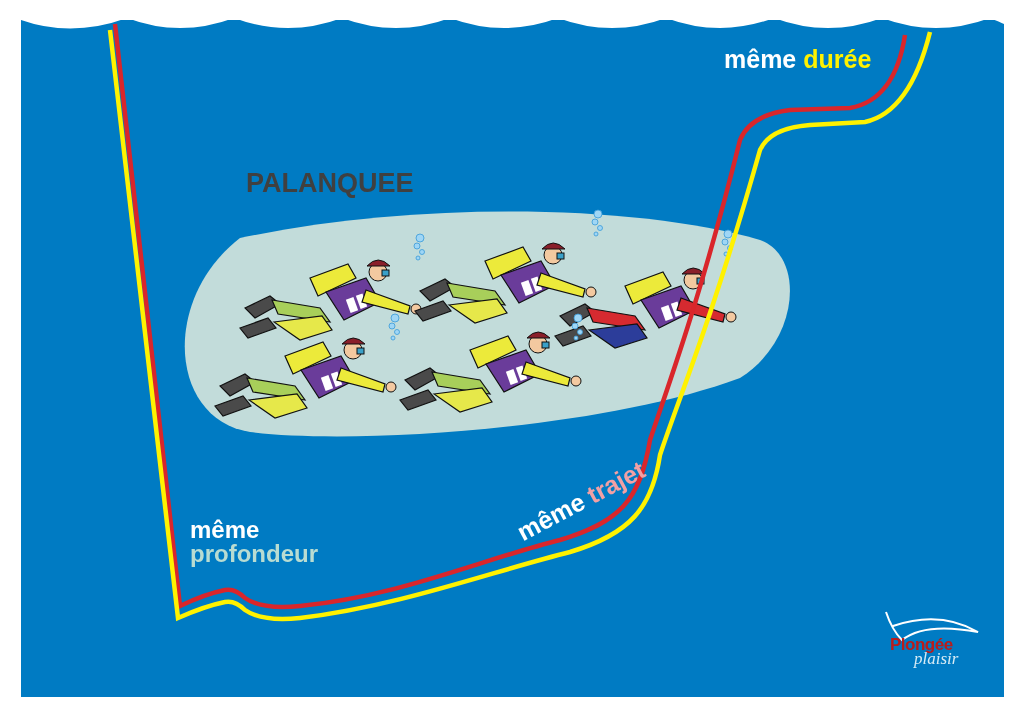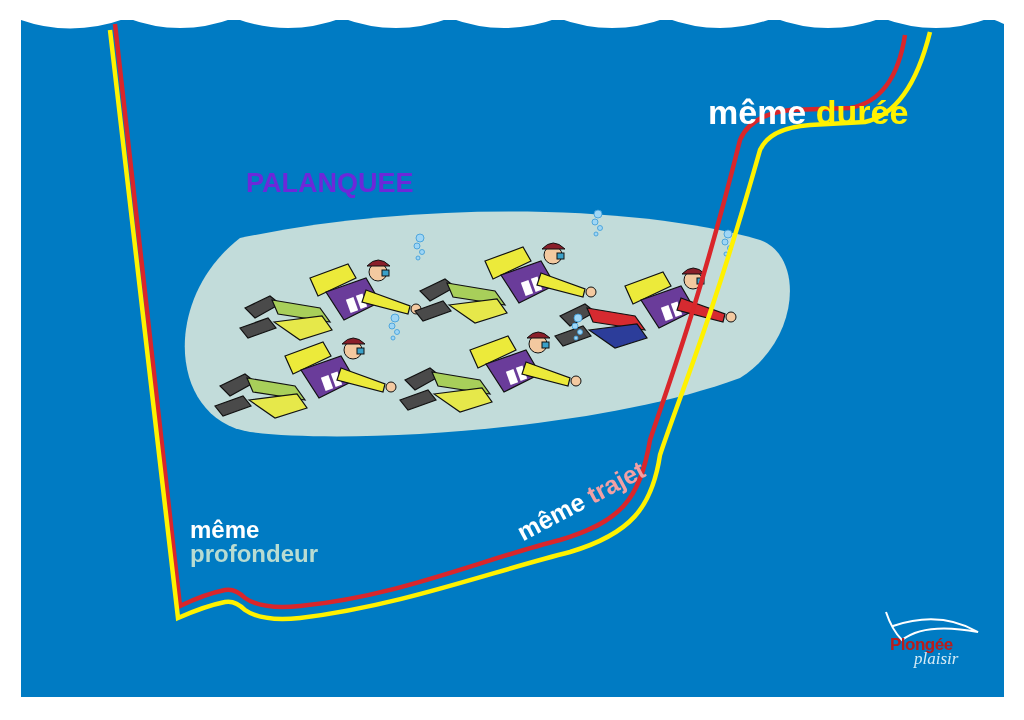--- a/index.html
+++ b/index.html
@@ -2,22 +2,22 @@
 <html><head>
 <meta charset="utf-8">
 <style>
   html, body { margin: 0; padding: 0; background: #ffffff; }
   body { width: 1024px; height: 720px; position: relative; overflow: hidden;
          font-family: "Liberation Sans", sans-serif; }
   #stage { position: absolute; left: 0; top: 0; width: 1024px; height: 720px; }
   .lbl { position: absolute; font-family: "Liberation Sans", sans-serif; font-weight: bold;
          white-space: nowrap; line-height: 1; }
   .w { color: #ffffff; }
-  #title { left: 246px; top: 170px; font-size: 27px; color: #6d28d9; text-align: right; }
-  #duree { left: 708px; top: 47px; font-size: 34px; margin-top: 48px; }
+  #title { left: 246px; top: 170px; font-size: 27px; color: #404040; text-align: right; }
+  #duree { left: 724px; top: 47px; font-size: 25px; }
   #duree .hl { color: #fff200; }
   #prof { left: 190px; top: 518px; font-size: 24px; }
   #prof .l2 { display: block; color: #b8dcd2; margin-top: 0; }
   #trajet { left: 525px; top: 520px; font-size: 25px; transform: rotate(-28deg); transform-origin: left bottom; }
   #trajet .hl { color: #f2a0a4; }
   #logo { position: absolute; left: 878px; top: 605px; width: 110px; height: 70px; }
   #logo .t1 { position: absolute; left: 12px; top: 30px; font-size: 17px; font-weight: bold; color: #b91c1c;
               font-family: "Liberation Sans", sans-serif; letter-spacing: -0.5px; }
   #logo .t2 { position: absolute; left: 36px; top: 44px; font-size: 17px; font-style: italic; color: #d6ebf5;
               font-family: "Liberation Serif", serif; }

